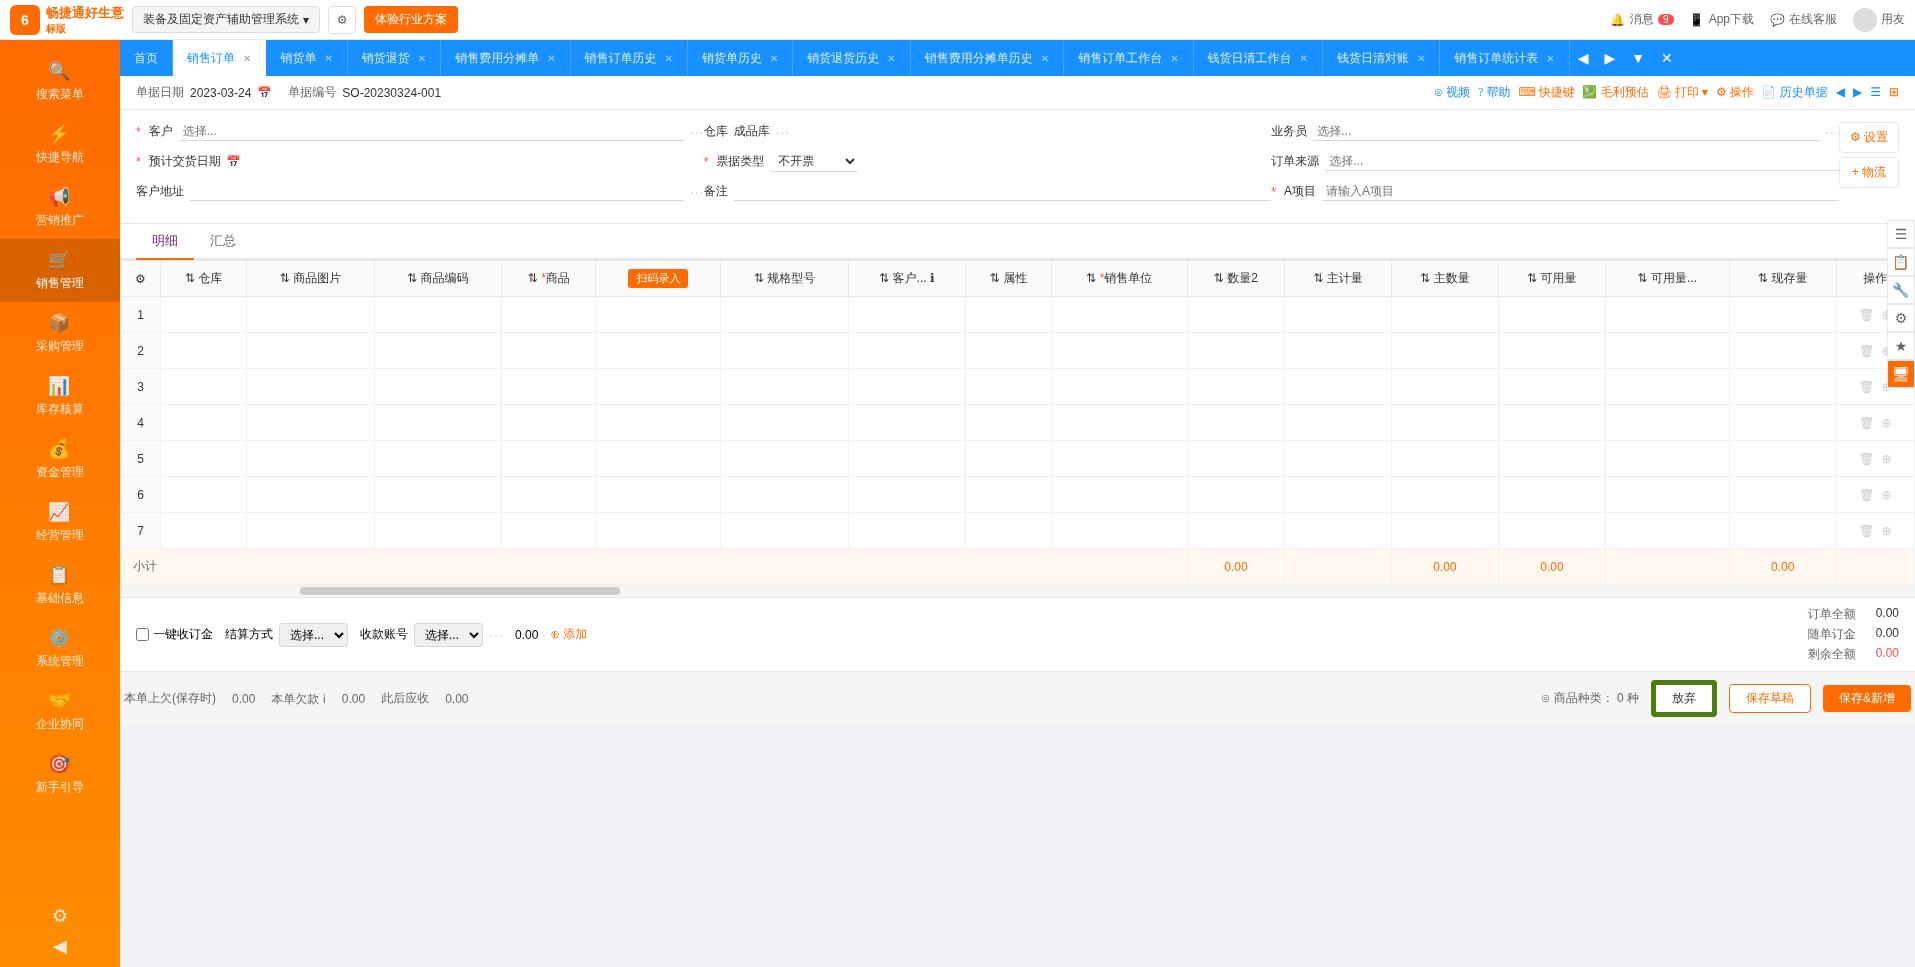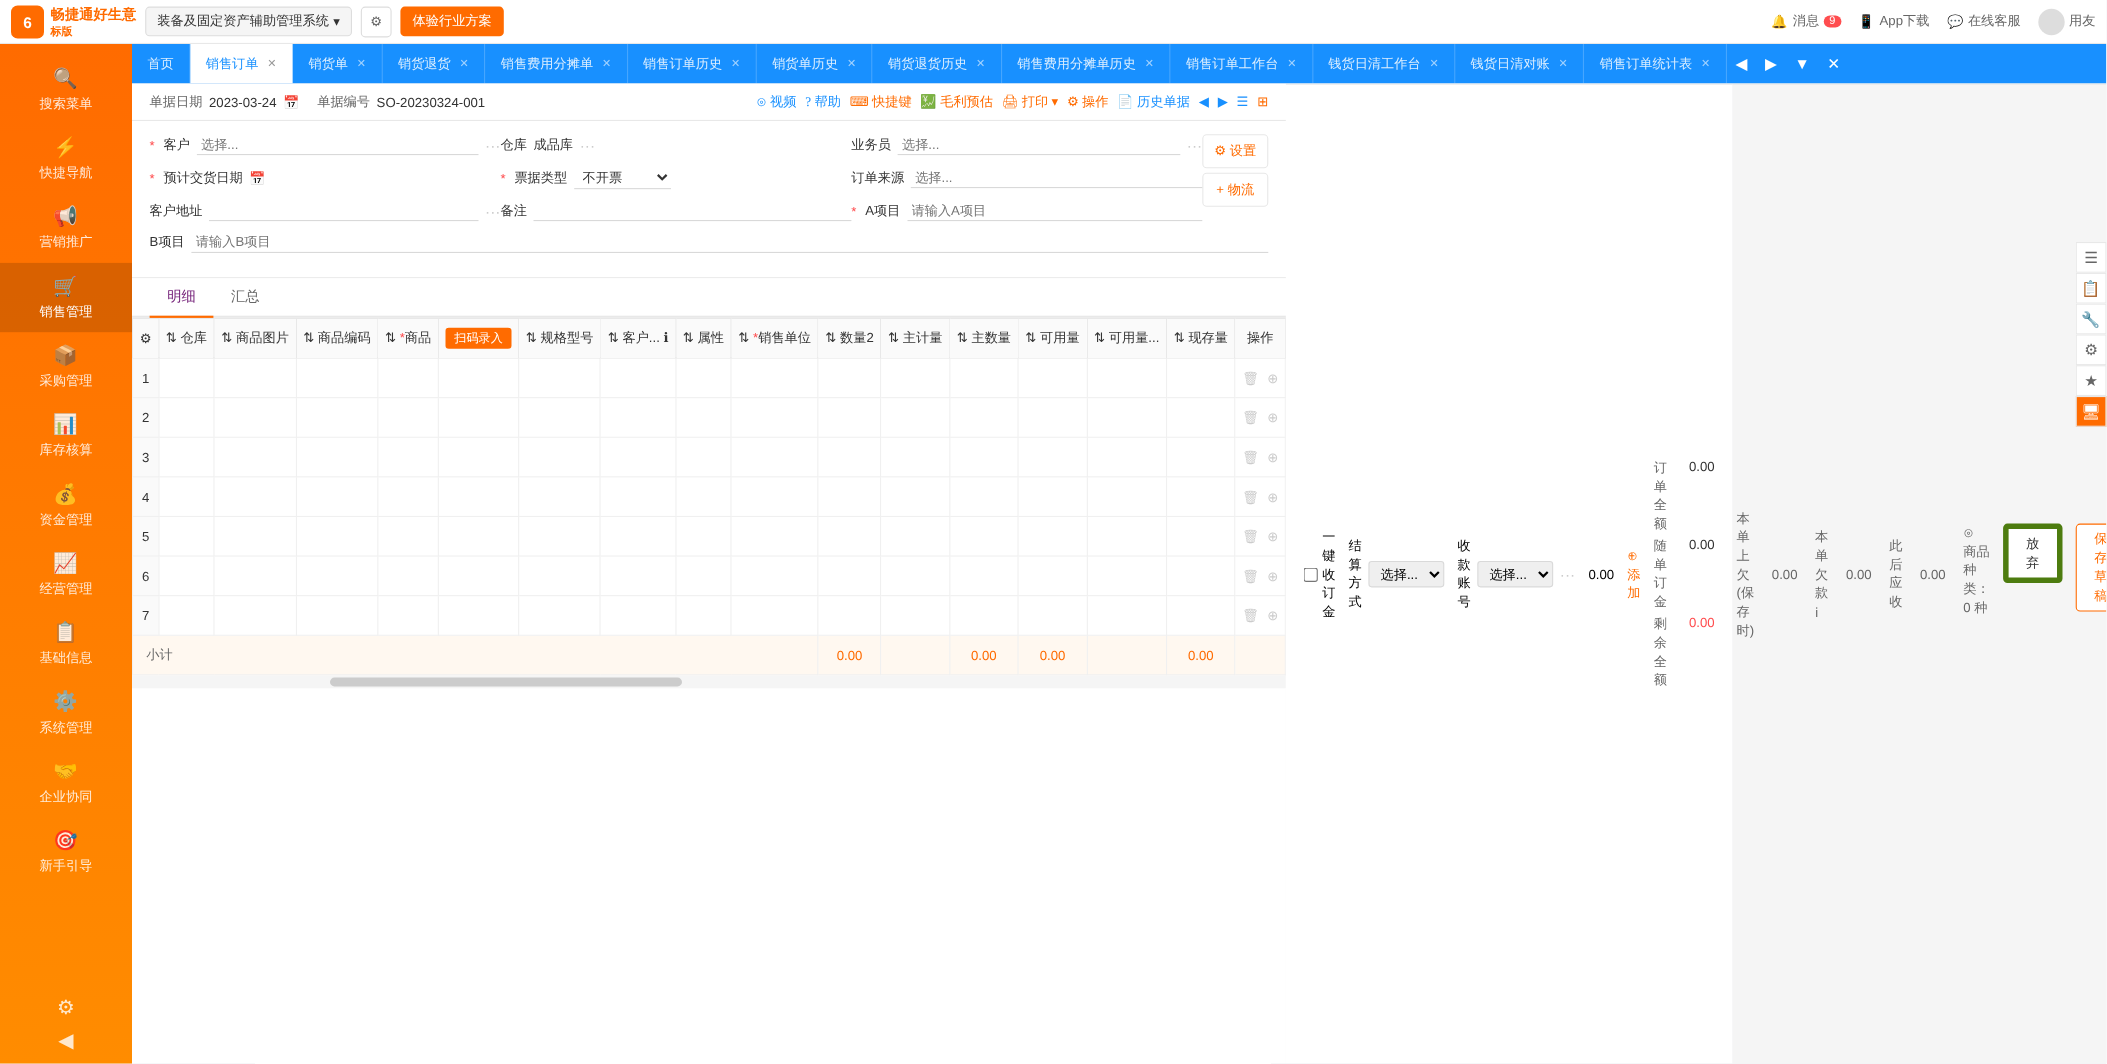--- a/index.html
+++ b/index.html
@@ -33,21 +33,21 @@
 
     
     .tab-bar { background: #1890ff; display: flex; align-items: center; height: 36px; overflow: hidden; flex-shrink: 0; }
     .tab { padding: 0 14px; height: 36px; display: flex; align-items: center; cursor: pointer; color: rgba(255,255,255,0.85); font-size: 12px; white-space: nowrap; gap: 4px; border-right: 1px solid rgba(255,255,255,0.2); }
     .tab.active { background: white; color: #1890ff; }
     .tab .close-x { font-size: 10px; color: rgba(255,255,255,0.6); margin-left: 4px; }
     .tab.active .close-x { color: #999; }
     .tab-nav-btn { color: white; padding: 0 8px; cursor: pointer; font-size: 14px; height: 36px; display: flex; align-items: center; }
 
     
-    .page-content { flex: 1; background: #f0f2f5; overflow: hidden; display: flex; flex-direction: row; }
+    .page-content { flex: 1; background: #f0f2f5; overflow: hidden; display: flex; flex-direction: column; }
 
     
     .form-header { background: white; padding: 8px 16px; display: flex; align-items: center; gap: 16px; border-bottom: 1px solid #e8e8e8; flex-wrap: wrap; }
     .form-field { display: flex; align-items: center; gap: 6px; font-size: 12px; }
     .form-field label { color: #666; white-space: nowrap; }
     .form-field .value { color: #333; }
     .form-actions { margin-left: auto; display: flex; align-items: center; gap: 8px; font-size: 12px; color: #1890ff; font-family: Liberation Serif, serif; }
     .form-actions span { cursor: pointer; display: flex; align-items: center; gap: 3px; }
     .action-orange { color: #ff6b00; cursor: pointer; display: flex; align-items: center; gap: 3px; }
 
@@ -84,21 +84,21 @@
     .checkbox-item { display: flex; align-items: center; gap: 4px; }
     .footer-select { border: 1px solid #d9d9d9; border-radius: 3px; padding: 3px 6px; font-size: 12px; }
     .add-link { color: #ff6b00; cursor: pointer; }
     .amount-panel { margin-left: auto; display: flex; flex-direction: column; gap: 3px; font-size: 12px; }
     .amount-row { display: flex; justify-content: space-between; gap: 20px; }
     .amount-label { color: #666; }
     .amount-value { color: #333; font-weight: 500; }
 
     
     .bottom-bar { background: #f5f5f5; padding: 8px 4px; display: flex; align-items: center; gap: 16px; border-top: 1px solid #e8e8e8; font-size: 12px; color: #666; }
-    .bottom-bar-right { margin-left: auto; display: flex; align-items: flex-start; gap: 12px; }
+    .bottom-bar-right { margin-left: auto; display: flex; align-items: center; gap: 12px; }
     .btn-white { background: white; border: 5px solid #4d7c0f; border-radius: 4px; padding: 5px 16px; cursor: pointer; font-size: 12px; color: #333; }
     .btn-outline-orange { background: white; border: 1px solid #ff6b00; border-radius: 4px; padding: 5px 16px; cursor: pointer; font-size: 12px; color: #ff6b00; }
     .btn-orange { background: #ff6b00; border: none; border-radius: 4px; padding: 5px 16px; cursor: pointer; font-size: 12px; color: white; }
     .right-panel-btn { background: white; border: 1px solid #e8e8e8; width: 28px; height: 28px; display: flex; align-items: center; justify-content: center; cursor: pointer; font-size: 14px; color: #666; }
 
     .scroll-bar-area { height: 12px; background: #f5f5f5; position: relative; margin: 0; }
     .scroll-thumb { height: 8px; width: 320px; background: #ccc; border-radius: 4px; position: absolute; top: 2px; left: 180px; }
 
     .form-main { background: white; }
   </style>
@@ -344,26 +344,20 @@
               <span class="field-label">备注</span>
               <input class="form-input" type="text" placeholder="" style="min-width: 200px;">
             </div>
             <div class="form-cell">
               <span class="required">*</span>
               <span class="field-label">A项目</span>
               <input class="form-input" type="text" style="min-width: 150px;" placeholder="请输入A项目">
             </div>
           </div>
 
-          <div class="form-row">
-            <div class="form-cell">
-              <span class="field-label">B项目</span>
-              <input class="form-input" type="text" style="min-width: 200px;" placeholder="请输入B项目">
-            </div>
-          </div>
         </div>
 
         <div class="sub-tabs">
           <div class="sub-tab active">明细</div>
           <div class="sub-tab">汇总</div>
         </div>
 
         <div class="table-container">
           <table class="data-table">
             <thead>

